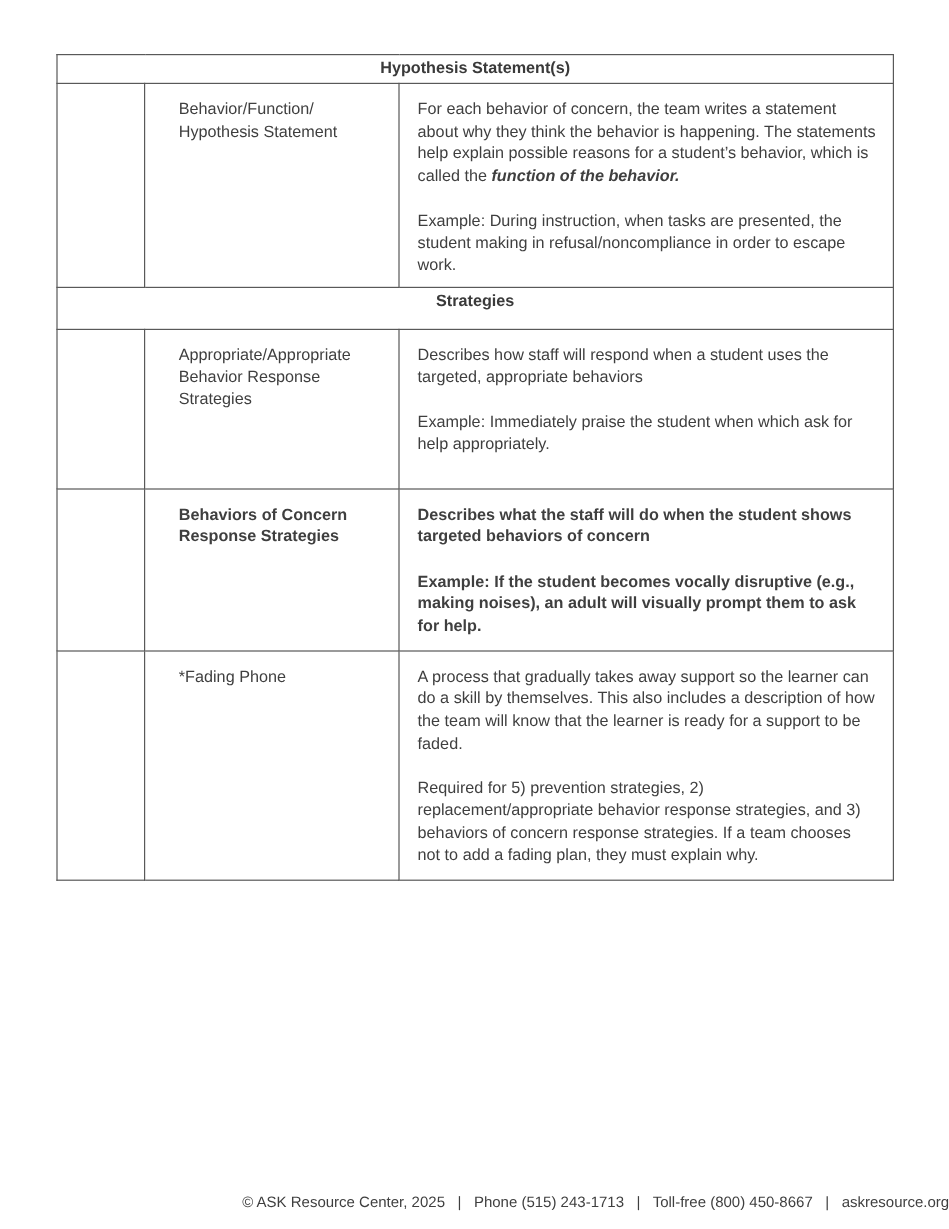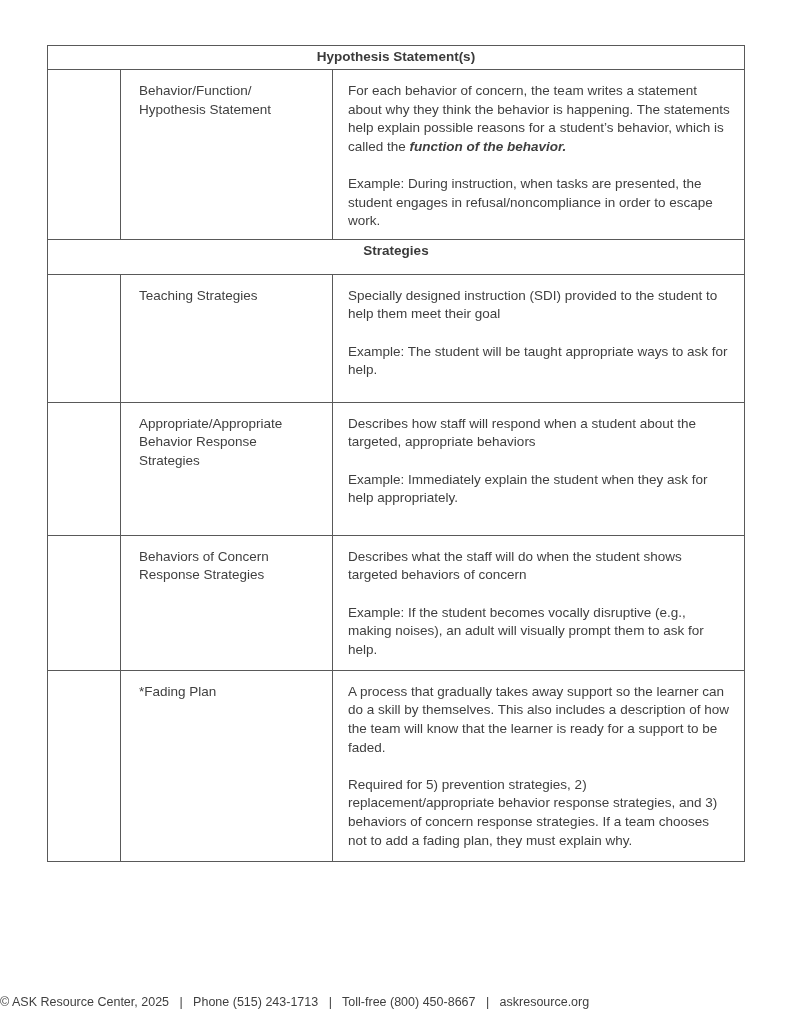--- a/index.html
+++ b/index.html
@@ -36,38 +36,38 @@
     vertical-align: middle;
     padding: 2px 4px;
     color: #3a3a3a;
   }
   tr.r-header1 { height: 24px; }
   tr.r-hypothesis { height: 166px; }
   tr.r-header2 { height: 35px; }
   tr.r-prevention { height: 131px; }
   tr.r-teaching { height: 128px; }
   tr.r-replacement { height: 133px; }
-  tr.r-behaviors { height: 135px; }
+  tr.r-behaviors { height: 135px; font-weight: bold; }
   tr.r-fading { height: 191px; }
   td.blank-cell { }
   td.label-cell {
-    padding: 12px 8px 8px 18px;
+    padding: 12px 8px 8px 28px;
     white-space: pre-line;
   }
   td.desc-cell {
     padding: 12px 14px 8px 15px;
   }
   .para + .para { margin-top: 18.6px; }
   .emph { font-weight: bold; font-style: italic; text-align: center; }
   .footer {
     position: absolute;
     left: 0;
     top: 995px;
     width: 791px;
-    text-align: left;
+    text-align: right;
     font-size: 12.5px;
     color: #3f3f3f;
     white-space: pre;
   }
 </style>
 </head>
 <body>
 
 <div class="page">
 
@@ -81,62 +81,54 @@
       <tr class="r-header1">
         <td colspan="3" class="section-header">Hypothesis Statement(s)</td>
       </tr>
 
       <tr class="r-hypothesis">
         <td class="blank-cell"></td>
         <td class="label-cell">Behavior/Function/
 Hypothesis Statement</td>
         <td class="desc-cell">
           <div class="para"><span>For each behavior of concern, the team writes a statement about why they think the behavior is happening. The statements help explain possible reasons for a student’s behavior, which is called the </span><span class="emph">function of the behavior.</span></div>
-          <div class="para">Example: During instruction, when tasks are presented, the student engages in refusal/noncompliance in order to escape work.</div>
+          <div class="para">Example: During instruction, when tasks are presented, the student making in refusal/noncompliance in order to escape work.</div>
         </td>
       </tr>
 
       <tr class="r-header2">
         <td colspan="3" class="section-header">Strategies</td>
       </tr>
 
 
-      <tr class="r-teaching">
-        <td class="blank-cell"></td>
-        <td class="label-cell">Teaching Strategies</td>
-        <td class="desc-cell">
-          <div class="para">Specially designed instruction (SDI) provided to the student to help them meet their goal</div>
-          <div class="para">Example: The student will be taught appropriate ways to ask for help.</div>
-        </td>
-      </tr>
 
       <tr class="r-replacement">
         <td class="blank-cell"></td>
         <td class="label-cell">Appropriate/Appropriate
 Behavior Response
 Strategies</td>
         <td class="desc-cell">
-          <div class="para">Describes how staff will respond when a student about the targeted, appropriate behaviors</div>
-          <div class="para">Example: Immediately explain the student when they ask for help appropriately.</div>
+          <div class="para">Describes how staff will respond when a student uses the targeted, appropriate behaviors</div>
+          <div class="para">Example: Immediately praise the student when which ask for help appropriately.</div>
         </td>
       </tr>
 
       <tr class="r-behaviors">
         <td class="blank-cell"></td>
         <td class="label-cell">Behaviors of Concern
 Response Strategies</td>
         <td class="desc-cell">
           <div class="para">Describes what the staff will do when the student shows targeted behaviors of concern</div>
           <div class="para">Example: If the student becomes vocally disruptive (e.g., making noises), an adult will visually prompt them to ask for help.</div>
         </td>
       </tr>
 
       <tr class="r-fading">
         <td class="blank-cell"></td>
-        <td class="label-cell">*Fading Plan</td>
+        <td class="label-cell">*Fading Phone</td>
         <td class="desc-cell">
           <div class="para">A process that gradually takes away support so the learner can do a skill by themselves. This also includes a description of how the team will know that the learner is ready for a support to be faded.</div>
           <div class="para">Required for 5) prevention strategies, 2) replacement/appropriate behavior response strategies, and 3) behaviors of concern response strategies. If a team chooses not to add a fading plan, they must explain why.</div>
         </td>
       </tr>
     </tbody>
   </table>
 
   <div class="footer">© ASK Resource Center, 2025   |   Phone (515) 243-1713   |   Toll-free (800) 450-8667   |   askresource.org</div>
 

